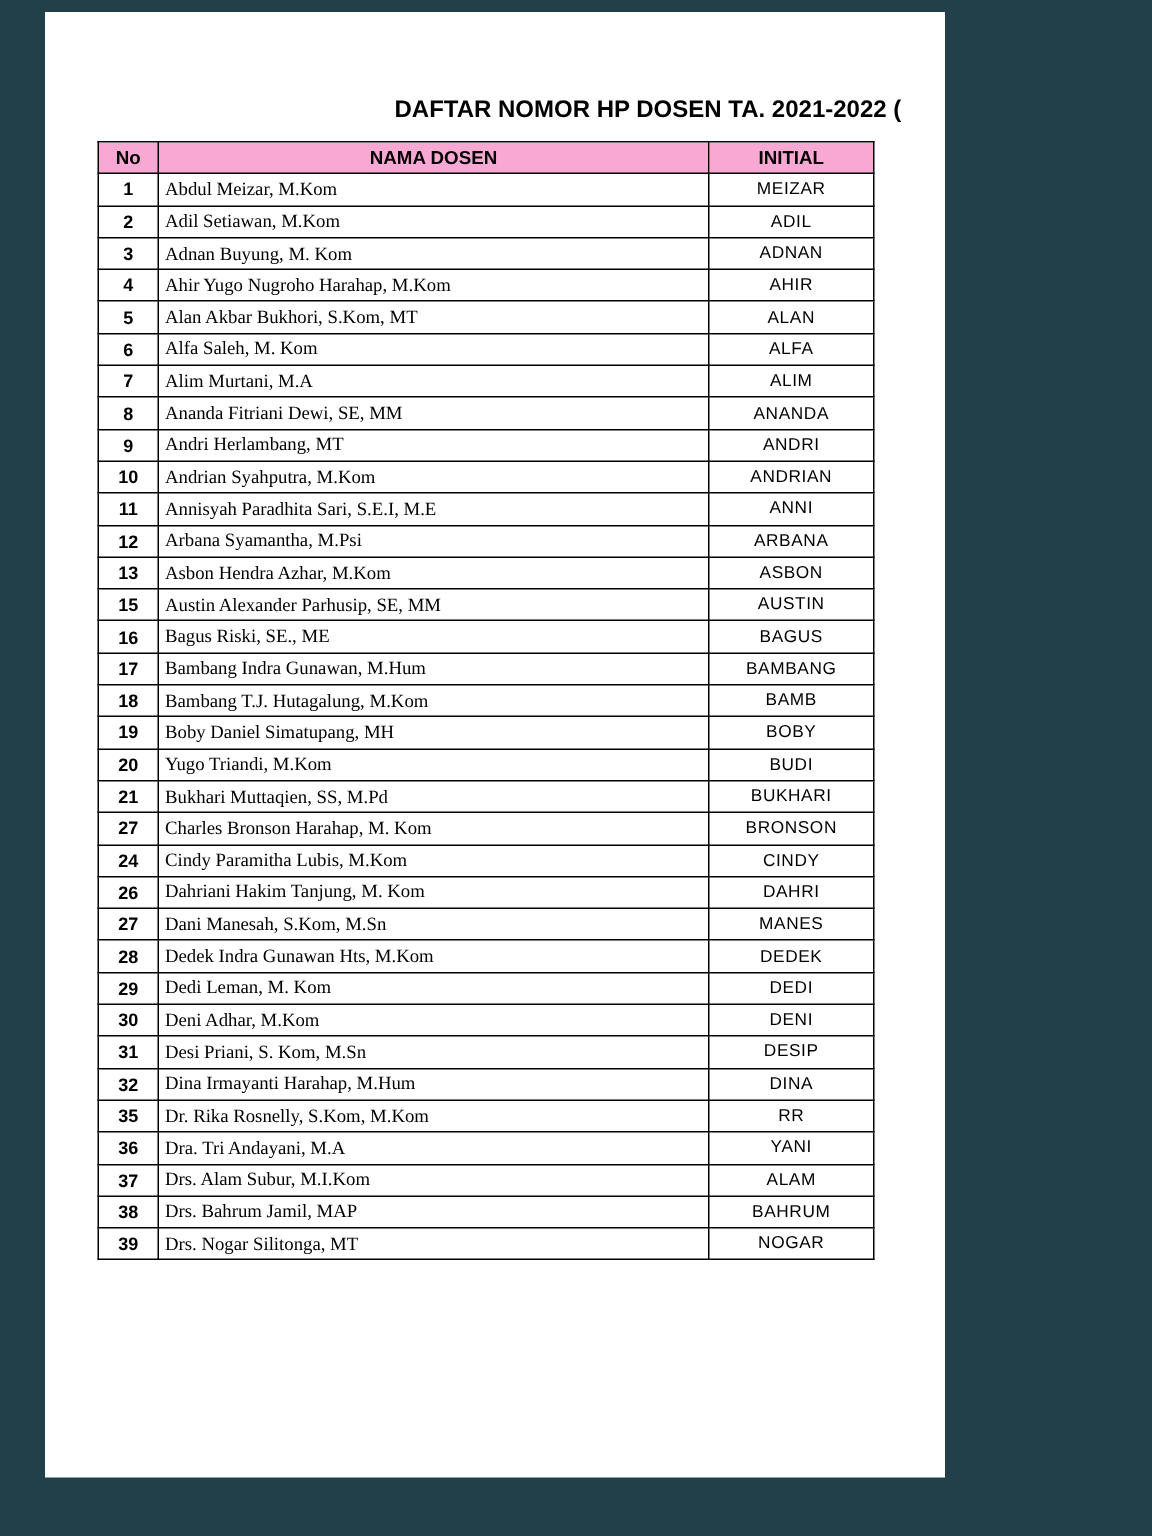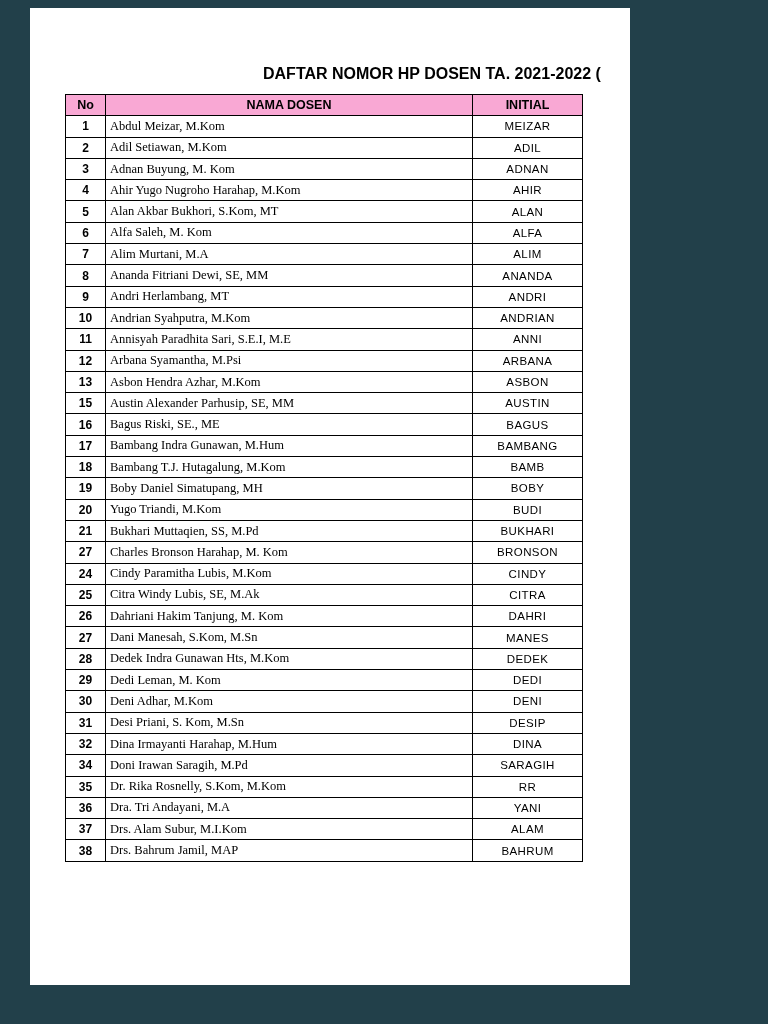--- a/index.html
+++ b/index.html
@@ -205,25 +205,20 @@
         <td class="no-cell">27</td>
         <td class="name-cell">Charles Bronson Harahap, M. Kom</td>
         <td class="init-cell">BRONSON</td>
       </tr>
           <tr>
         <td class="no-cell">24</td>
         <td class="name-cell">Cindy Paramitha Lubis, M.Kom</td>
         <td class="init-cell">CINDY</td>
       </tr>
           <tr>
-        <td class="no-cell">25</td>
-        <td class="name-cell">Citra Windy Lubis, SE, M.Ak</td>
-        <td class="init-cell">CITRA</td>
-      </tr>
-          <tr>
         <td class="no-cell">26</td>
         <td class="name-cell">Dahriani Hakim Tanjung, M. Kom</td>
         <td class="init-cell">DAHRI</td>
       </tr>
           <tr>
         <td class="no-cell">27</td>
         <td class="name-cell">Dani Manesah, S.Kom, M.Sn</td>
         <td class="init-cell">MANES</td>
       </tr>
           <tr>
@@ -245,41 +240,41 @@
         <td class="no-cell">31</td>
         <td class="name-cell">Desi Priani, S. Kom, M.Sn</td>
         <td class="init-cell">DESIP</td>
       </tr>
           <tr>
         <td class="no-cell">32</td>
         <td class="name-cell">Dina Irmayanti Harahap, M.Hum</td>
         <td class="init-cell">DINA</td>
       </tr>
           <tr>
-        <td class="no-cell">34</td>
-        <td class="name-cell">Doni Irawan Saragih, M.Pd</td>
-        <td class="init-cell">SARAGIH</td>
-      </tr>
-          <tr>
         <td class="no-cell">35</td>
         <td class="name-cell">Dr. Rika Rosnelly, S.Kom, M.Kom</td>
         <td class="init-cell">RR</td>
       </tr>
           <tr>
         <td class="no-cell">36</td>
         <td class="name-cell">Dra. Tri Andayani, M.A</td>
         <td class="init-cell">YANI</td>
       </tr>
           <tr>
         <td class="no-cell">37</td>
         <td class="name-cell">Drs. Alam Subur, M.I.Kom</td>
         <td class="init-cell">ALAM</td>
       </tr>
           <tr>
         <td class="no-cell">38</td>
         <td class="name-cell">Drs. Bahrum Jamil, MAP</td>
         <td class="init-cell">BAHRUM</td>
       </tr>
+          <tr>
+        <td class="no-cell">39</td>
+        <td class="name-cell">Drs. Nogar Silitonga, MT</td>
+        <td class="init-cell">NOGAR</td>
+      </tr>
         </tbody>
     </table>
 
   </div>
 </div>
 
 </body></html>

